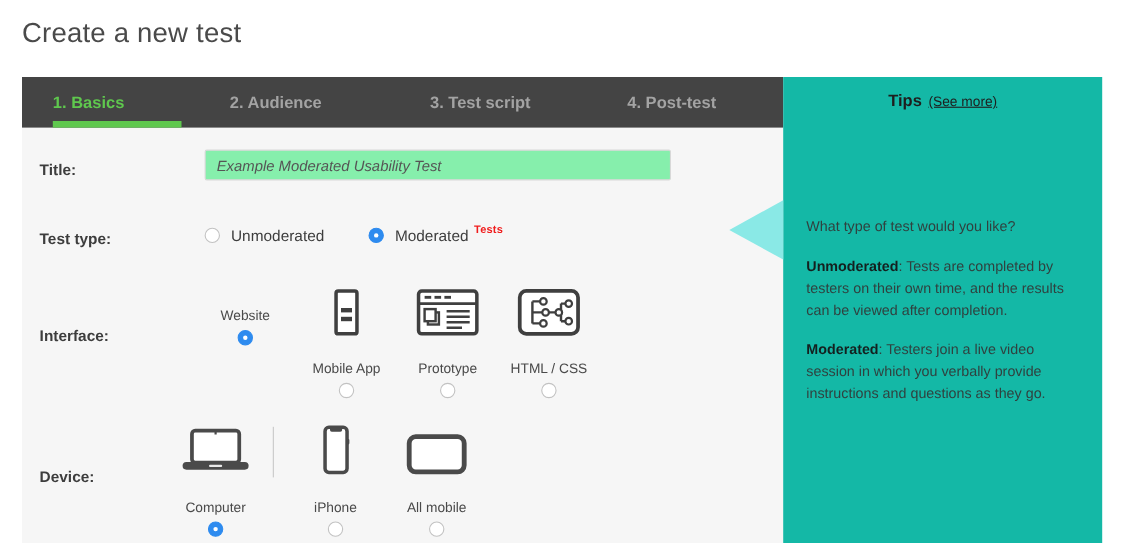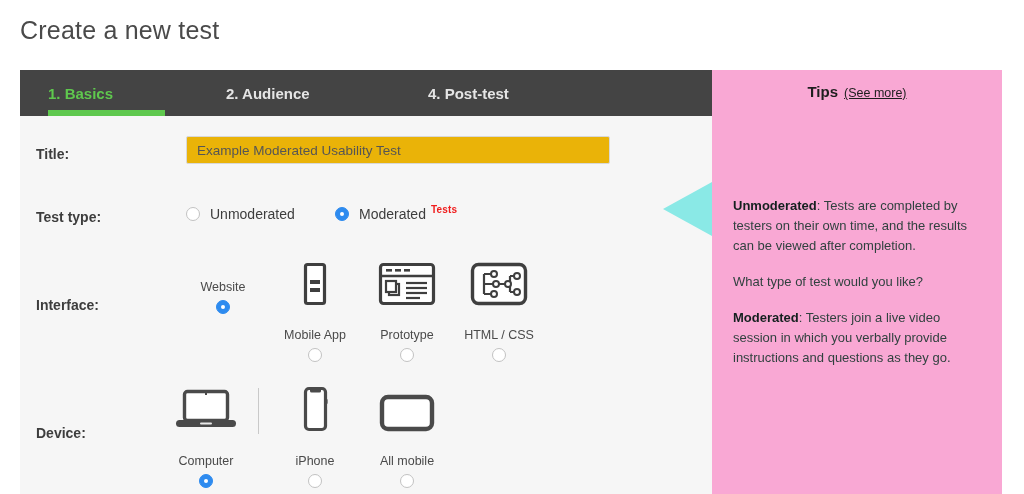--- a/index.html
+++ b/index.html
@@ -21,21 +21,21 @@
     position:absolute;left:20px;top:70px;
     width:692px;height:424px;
     background:#f6f6f6;
   }
   .tabbar{
     height:46px;background:#444444;
     display:flex;align-items:center;
     position:relative;
   }
   .tab{
-    font-size:15px;font-weight:bold;color:#e5e5e5;
+    font-size:15px;font-weight:bold;color:#a3a3a3;
     padding:0 0 0 0;
     display:flex;align-items:center;justify-content:flex-start;
     height:46px;cursor:pointer;white-space:nowrap;
   }
   .tab.t1{width:150px;padding-left:28px;}
   .tab.t2{width:175px;padding-left:28px;}
   .tab.t3{width:172px;padding-left:27px;}
   .tab.t4{width:160px;padding-left:27px;}
   .tab.active{color:#5fc84e;}
   .tab-underline{
@@ -48,24 +48,24 @@
     position:absolute;left:16px;
     font-size:14px;font-weight:bold;color:#3d3d3d;
     white-space:nowrap;
   }
   
   .row-title{top:0;height:72px;}
   .row-title .row-label{top:30px;}
   .title-input{
     position:absolute;left:166px;top:20px;
     width:424px;height:28px;
-    background:#eab308;border:1px solid #d8d8d8;border-radius:2px;
+    background:#86efac;border:1px solid #d8d8d8;border-radius:2px;
     font-family:"Liberation Sans", sans-serif;
     font-size:13.5px;color:#555;
-    padding:0 10px;box-sizing:border-box;outline:none;
+    padding:0 10px;box-sizing:border-box;outline:none;font-style:italic;
   }
   
   .row-type{top:72px;height:62px;}
   .row-type .row-label{top:21px;}
   .radio-inline{position:absolute;top:18px;display:flex;align-items:center;cursor:pointer;}
   .radio-inline.r1{left:166px;}
   .radio-inline.r2{left:315px;}
   .radio{
     width:14px;height:14px;border-radius:50%;
     border:1px solid #c2c2c2;background:#fff;
@@ -81,35 +81,35 @@
     margin-left:5px;font-size:10px;font-weight:bold;color:#f01d1d;
     position:relative;top:-5px;letter-spacing:.2px;
   }
   
   .row-interface{top:134px;height:124px;}
   .row-interface .row-label{top:47px;}
   .row-device{top:258px;height:120px;}
   .row-device .row-label{top:51px;}
   .opts{position:absolute;display:flex;align-items:flex-start;}
   .opts.iface{left:157px;top:8px;}
-  .opts.device{left:140px;top:10px;}
+  .opts.device{left:130px;top:10px;}
   .opt{
     width:92px;display:flex;flex-direction:column;align-items:center;cursor:pointer;
   }
   .opt .iconbox{height:48px;display:flex;align-items:flex-end;justify-content:center;}
   .opt .oplabel{font-size:12.5px;color:#4a4a4a;margin-top:22px;white-space:nowrap;}
   .opt .radio{margin-top:6px;}
   .vdivider{
     width:1px;height:46px;background:#c9c9c9;
     margin:4px 10px 0 6px;flex:none;align-self:flex-start;
   }
   
   .tips{
     position:absolute;left:712px;top:70px;
-    width:290px;height:424px;background:#f9a8d4;
+    width:290px;height:424px;background:#14b8a6;
   }
   .tips-arrow{
     position:absolute;left:-49px;top:112px;
     width:0;height:0;
     border-top:27px solid transparent;
     border-bottom:27px solid transparent;
     border-right:49px solid #8ae9e6;
   }
   .tips-head{
     text-align:center;margin-top:13px;
@@ -129,20 +129,21 @@
 </head>
 <body>
 
 <div class="page-title">Create a new test</div>
 
 <div class="wizard">
 
   <div class="tabbar">
     <div class="tab t1 active">1. Basics</div>
     <div class="tab t2">2. Audience</div>
+    <div class="tab t3">3. Test script</div>
     <div class="tab t4">4. Post-test</div>
     <div class="tab-underline"></div>
   </div>
 
   <div class="form">
 
     <div class="row row-title">
       <div class="row-label">Title:</div>
       <input class="title-input" type="text" value="Example Moderated Usability Test" style="">
     </div>
@@ -275,17 +276,17 @@
 </div>
 
 <div class="tips">
   <div class="tips-arrow"></div>
 
   <div class="tips-head">
     <span>Tips</span><span class="see-more">(See more)</span>
   </div>
 
   <div class="tips-body">
+    <p>What type of test would you like?</p>
     <p><b>Unmoderated</b><span>: Tests are completed by testers on their own time, and the results can be viewed after completion.</span></p>
-    <p>What type of test would you like?</p>
     <p><b>Moderated</b><span>: Testers join a live video session in which you verbally provide instructions and questions as they go.</span></p>
   </div>
 </div>
 
 </body></html>

